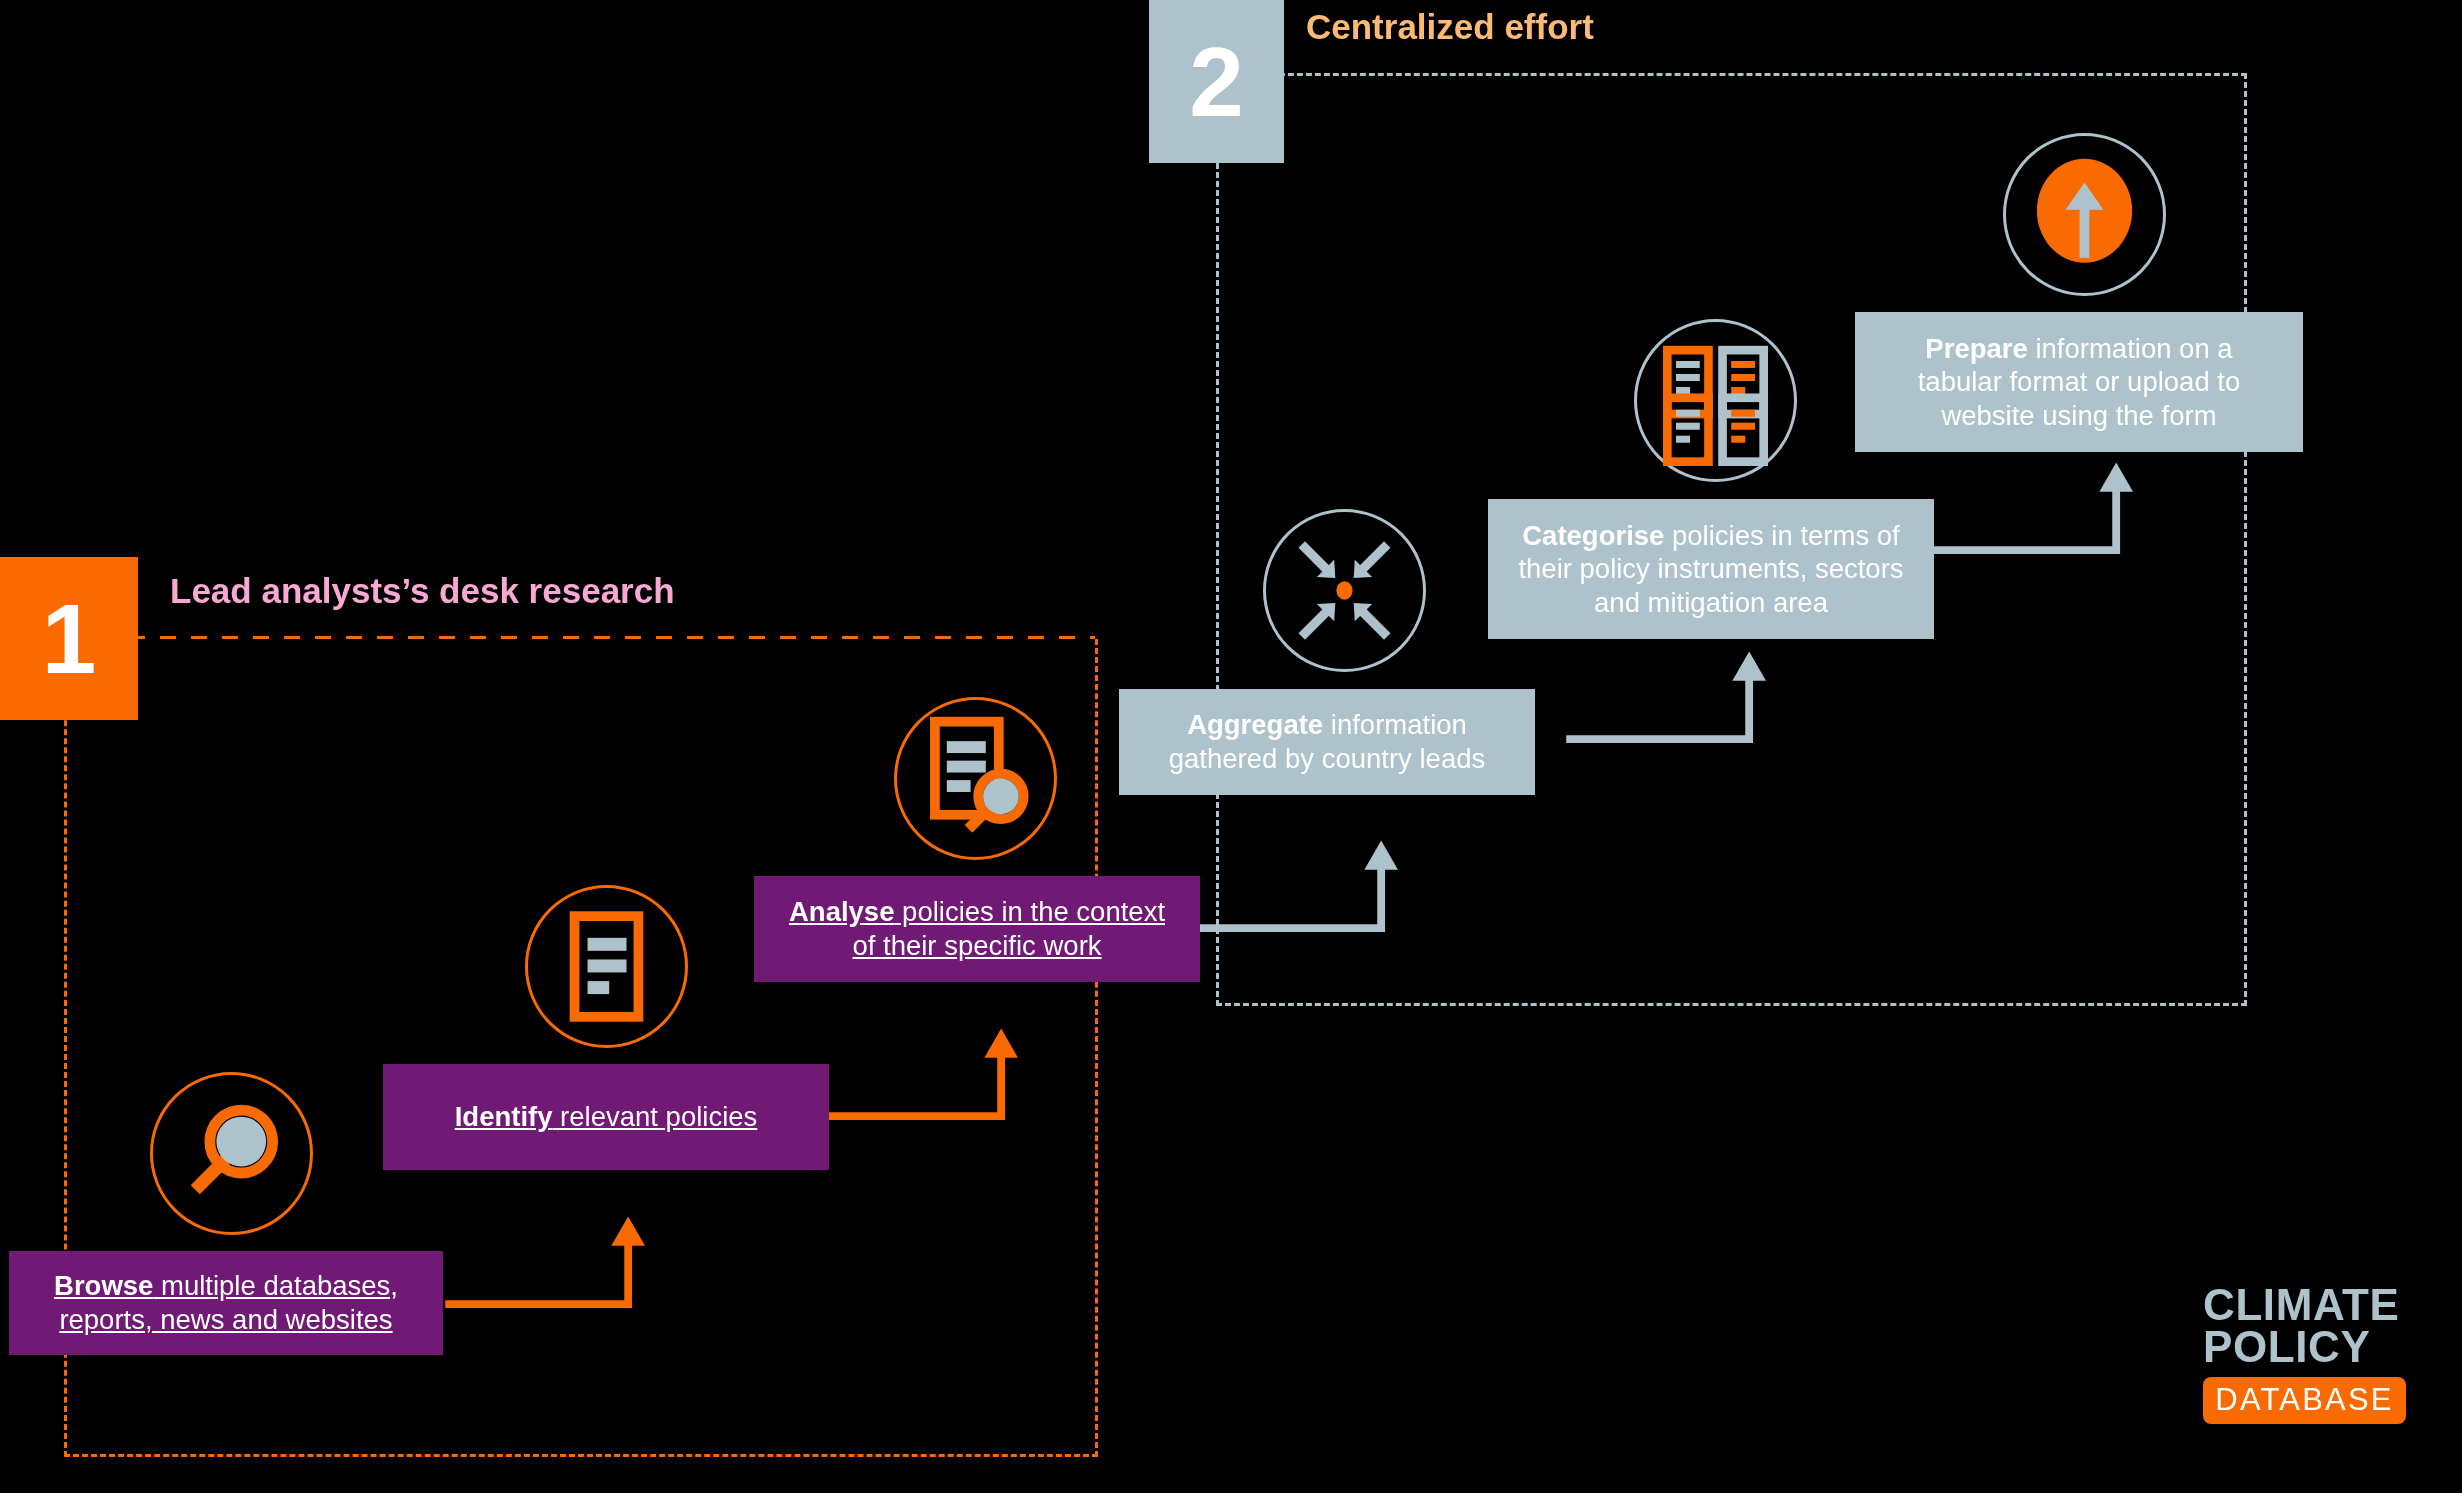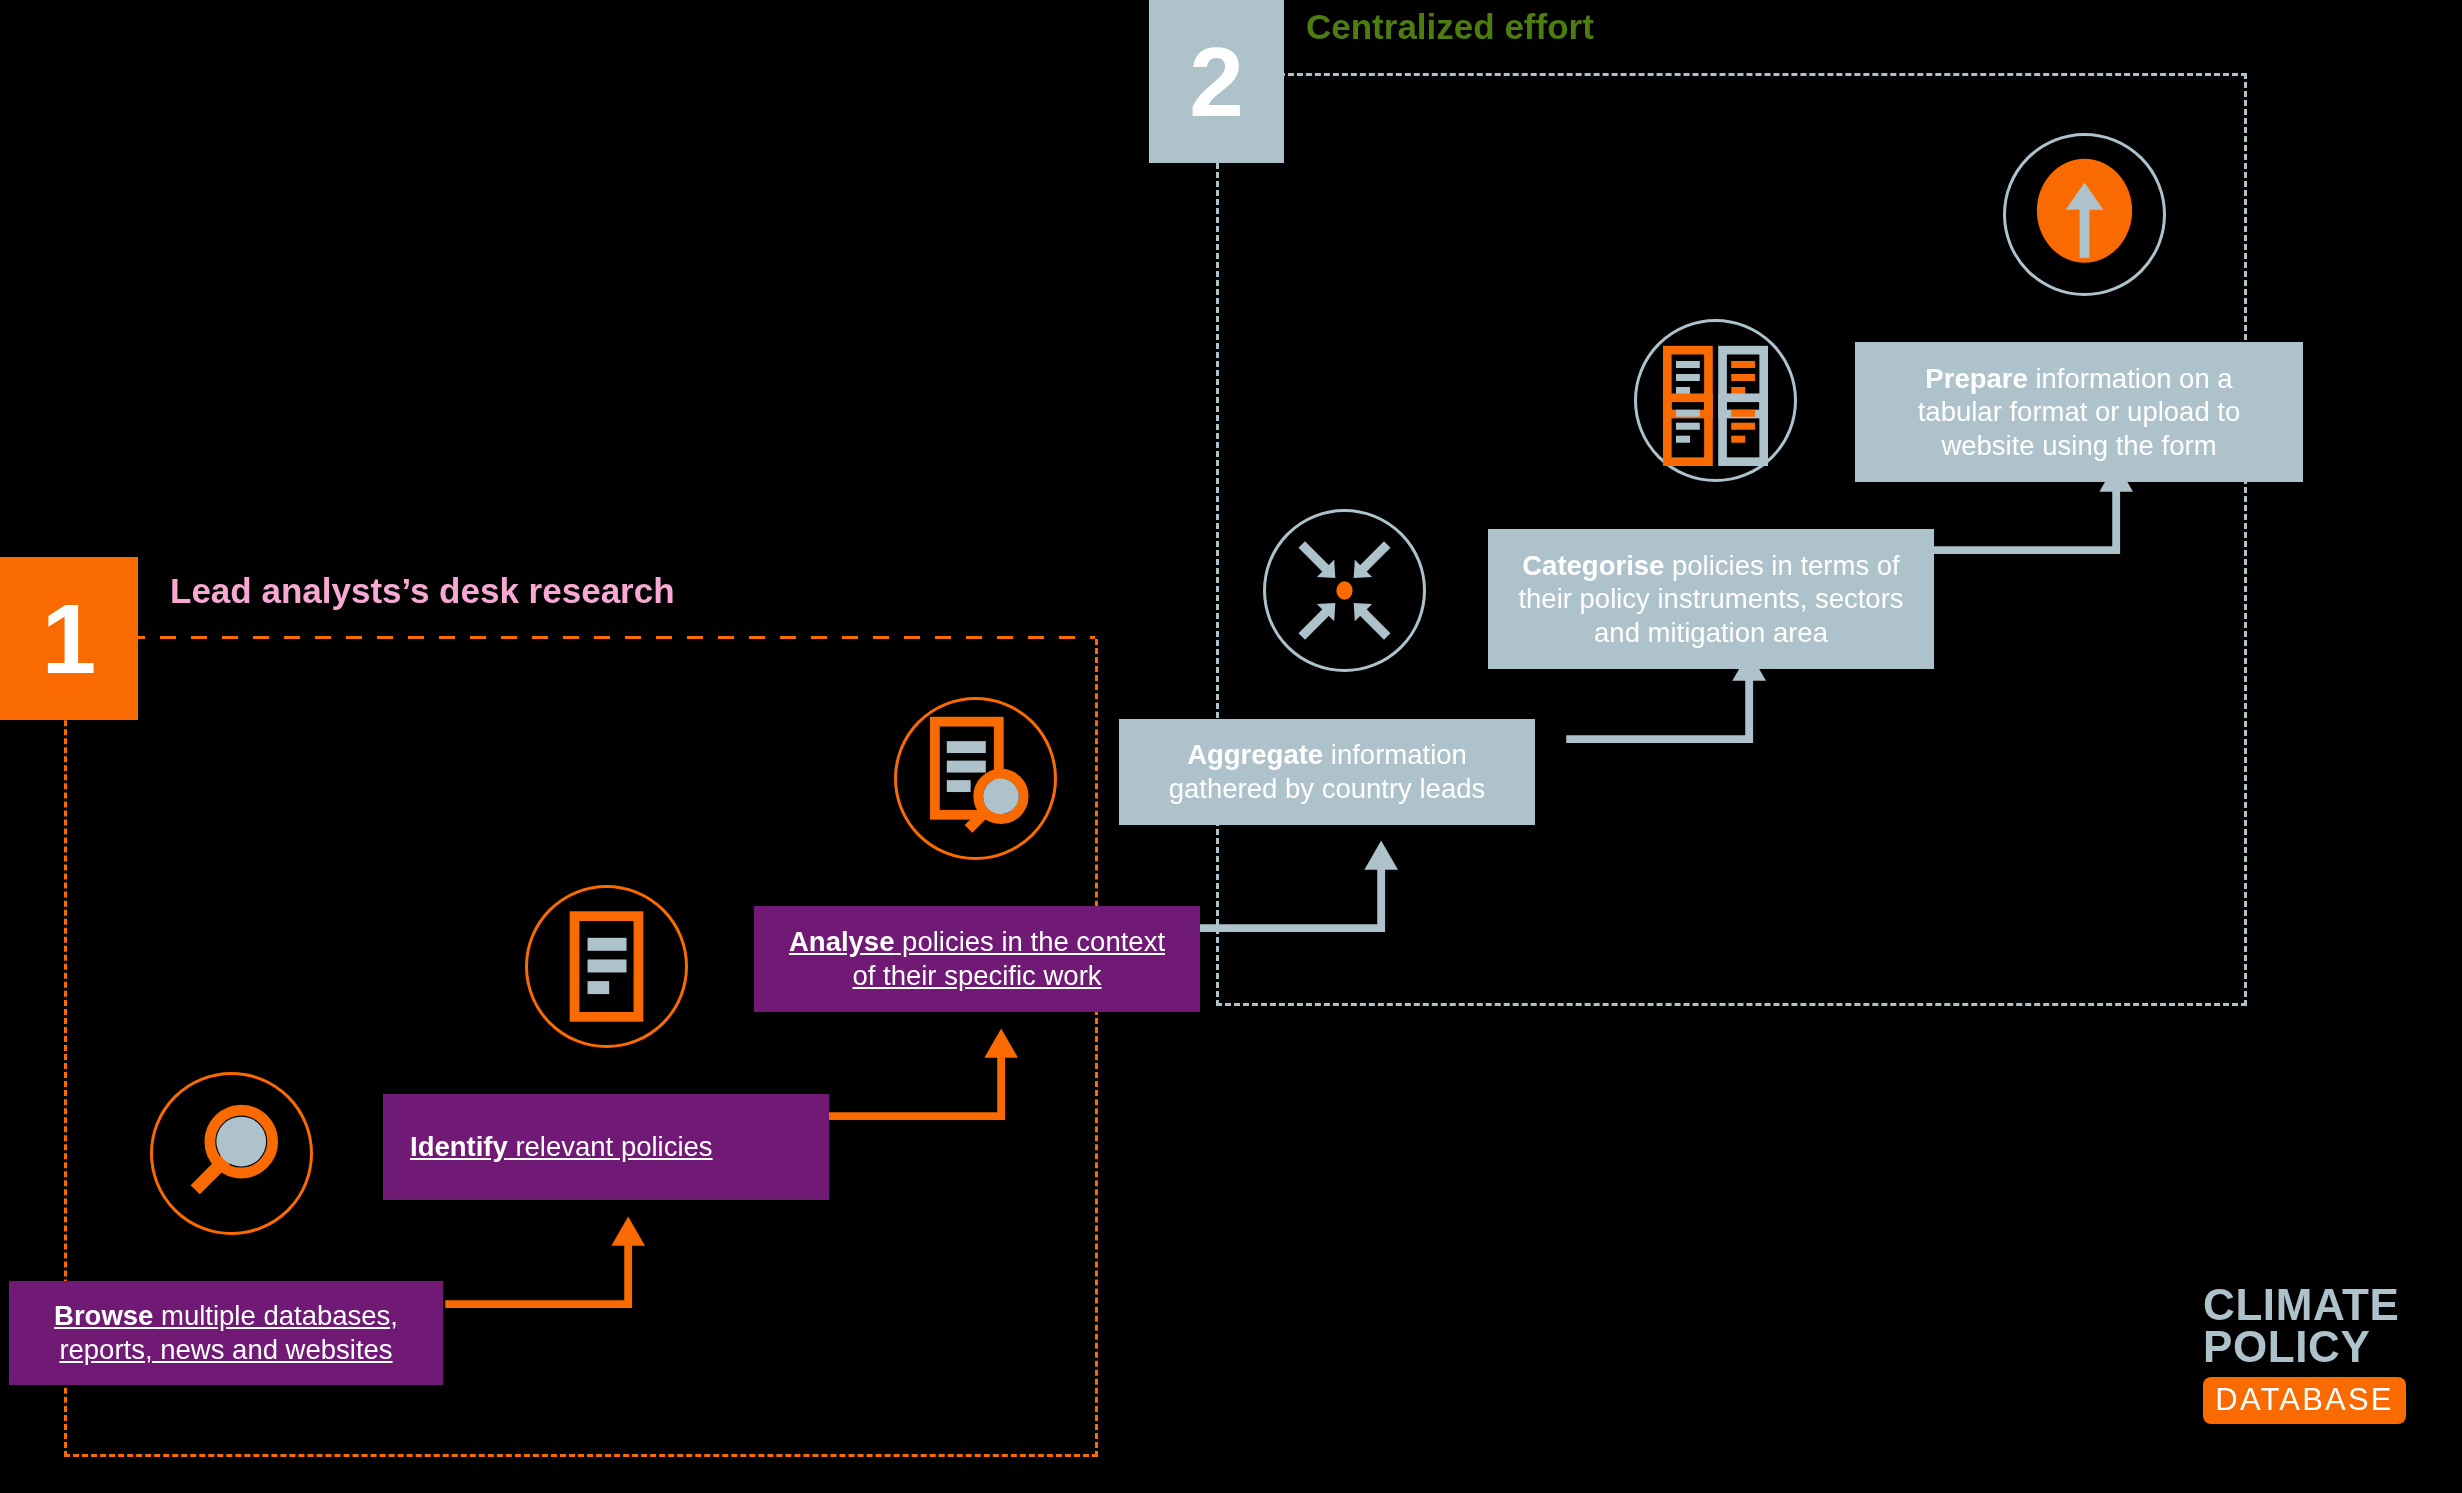--- a/index.html
+++ b/index.html
@@ -17,26 +17,26 @@
             border:3.4px dashed #AEC2CC;}
 
   
   .badge{position:absolute;display:flex;align-items:center;justify-content:center;
          color:#fff;font-weight:bold;line-height:1;}
   #badge-1{left:0;top:557px;width:138px;height:163px;background:#F96A00;font-size:98px;}
   #badge-2{left:1149px;top:0;width:135px;height:163px;background:#AEC2CC;font-size:98px;}
 
   .phase-title{position:absolute;font-weight:bold;font-size:35px;white-space:nowrap;}
   #title-1{left:170px;top:571px;color:#f9a8d4;}
-  #title-2{left:1306px;top:6.7px;color:#4d7c0f;}
+  #title-2{left:1306px;top:6.7px;color:#fdba74;}
 
   
   .step-box{position:absolute;box-sizing:border-box;display:flex;align-items:center;
-            justify-content:flex-start;text-align:center;color:#fff;font-size:27.5px;
-            line-height:1.22;padding:10px 27px;margin-top:30px;}
+            justify-content:center;text-align:center;color:#fff;font-size:27.5px;
+            line-height:1.22;padding:10px 27px;}
   .step-box b{font-weight:bold;}
   .orange{background:#701a75;text-decoration:underline;}
   .grey{background:#AEC2CC;}
 
   #box-browse{left:9px;top:1251px;width:434px;height:104px;}
   #box-identify{left:383px;top:1064px;width:446px;height:106px;}
   #box-analyse{left:754px;top:876px;width:446px;height:106px;}
   #box-aggregate{left:1119px;top:689px;width:416px;height:106px;}
   #box-categorise{left:1488px;top:499px;width:446px;height:140px;}
   #box-prepare{left:1855px;top:312px;width:448px;height:140px;}

